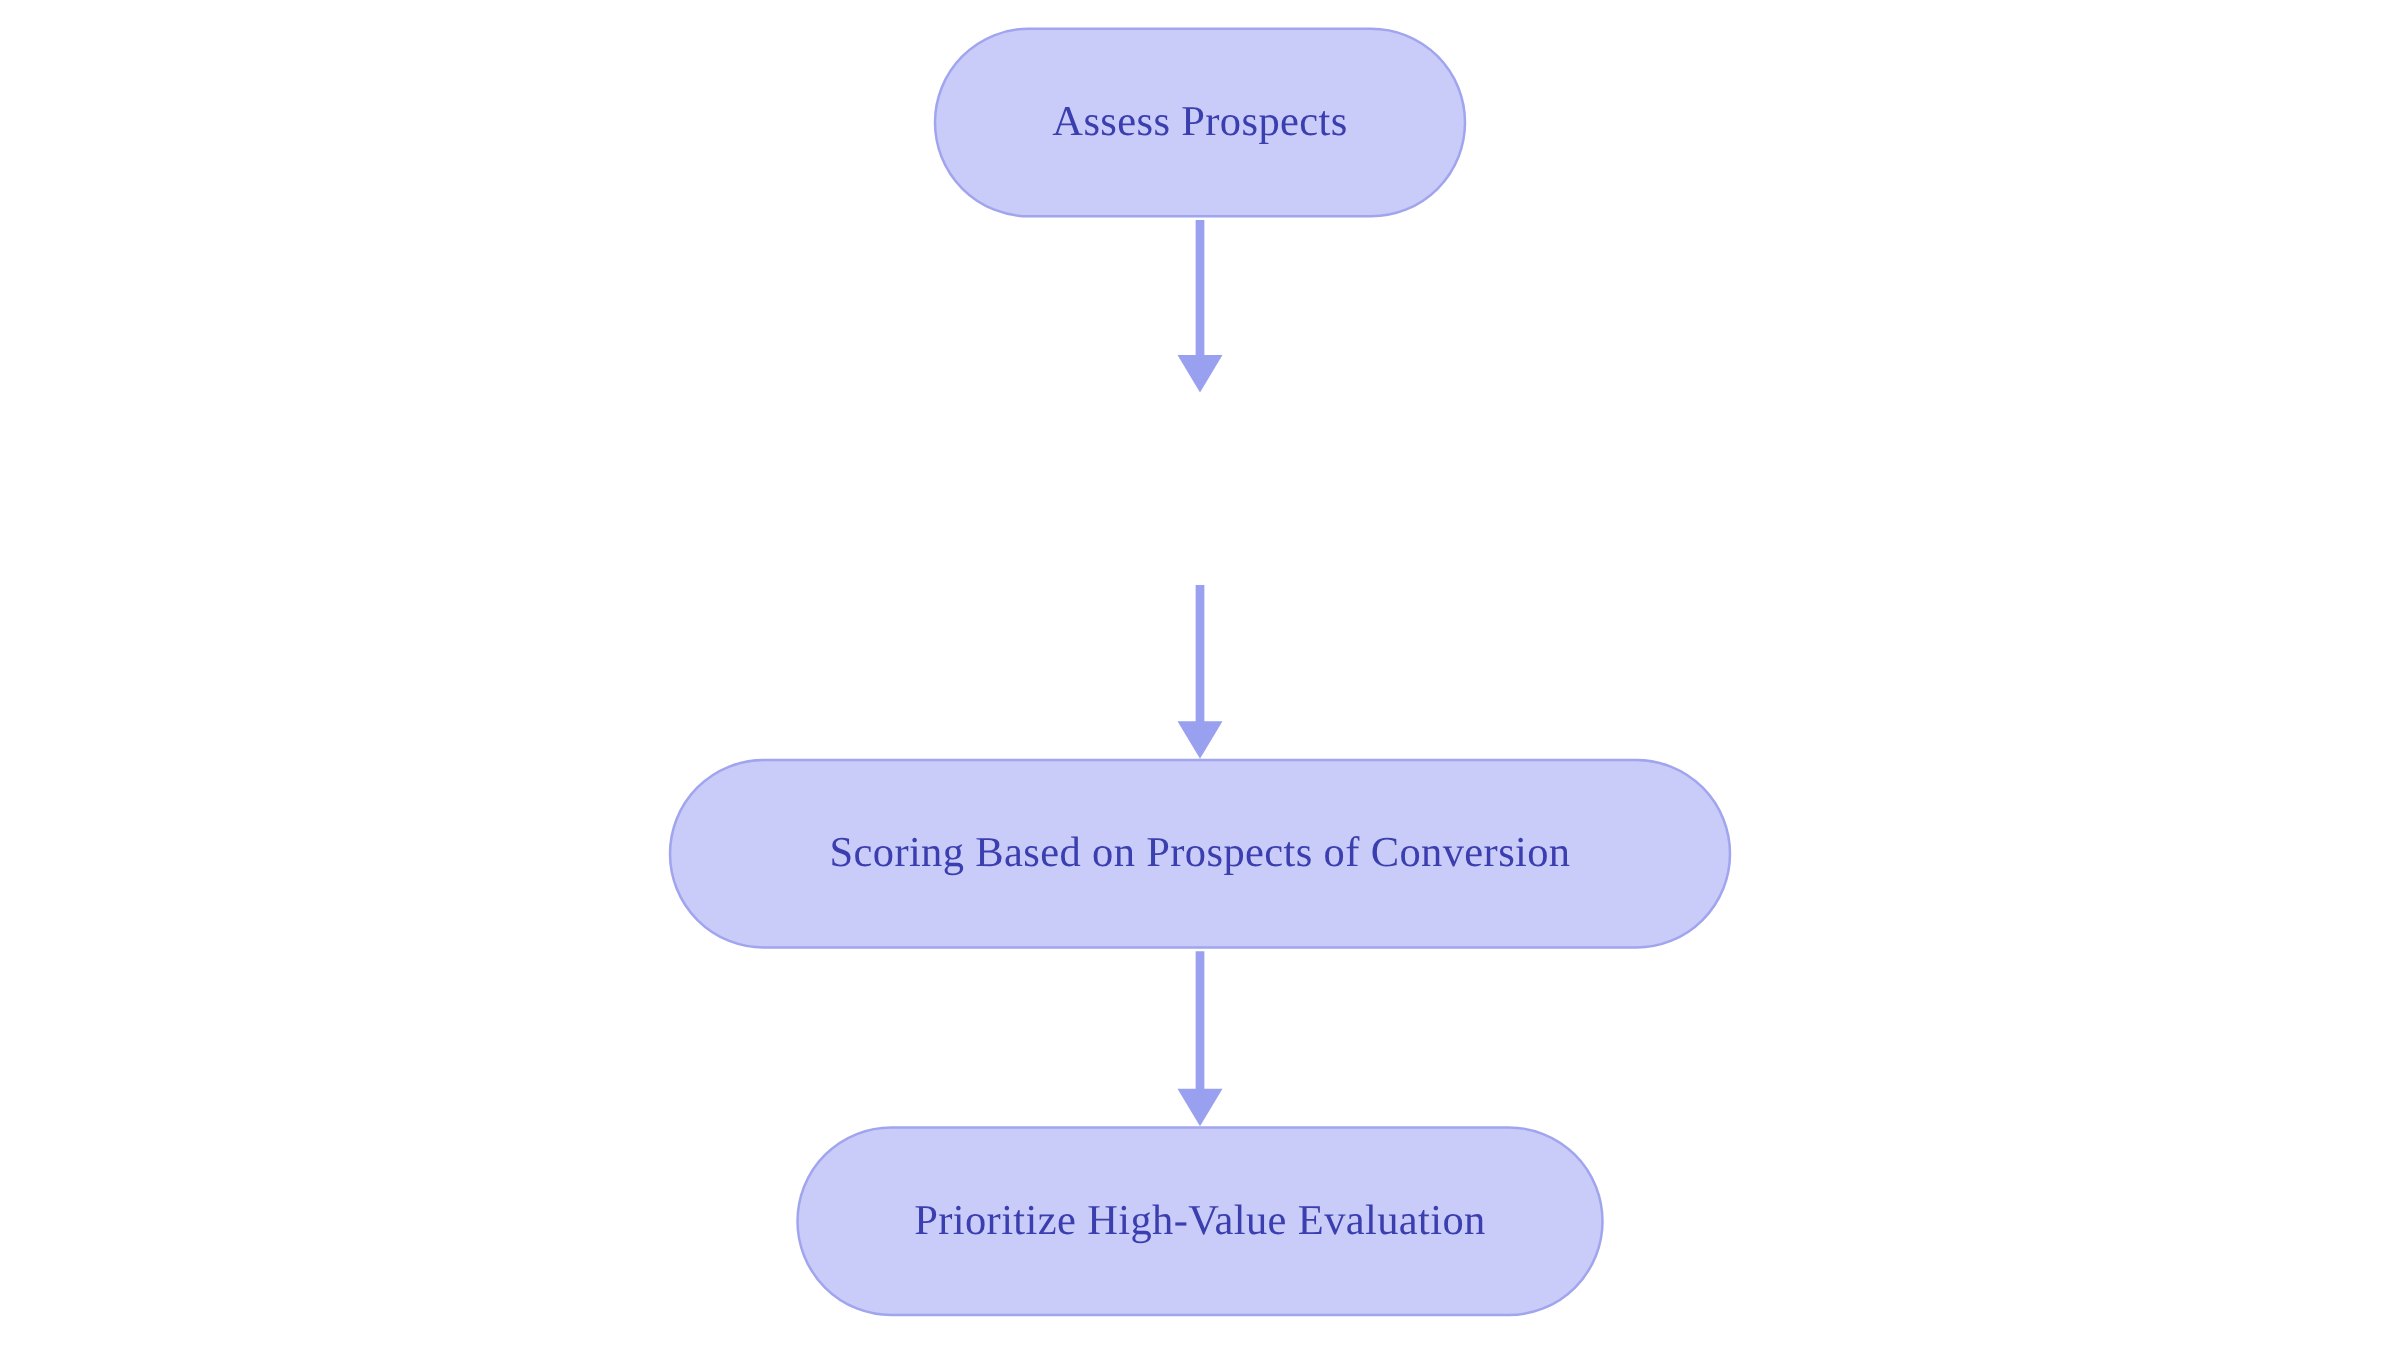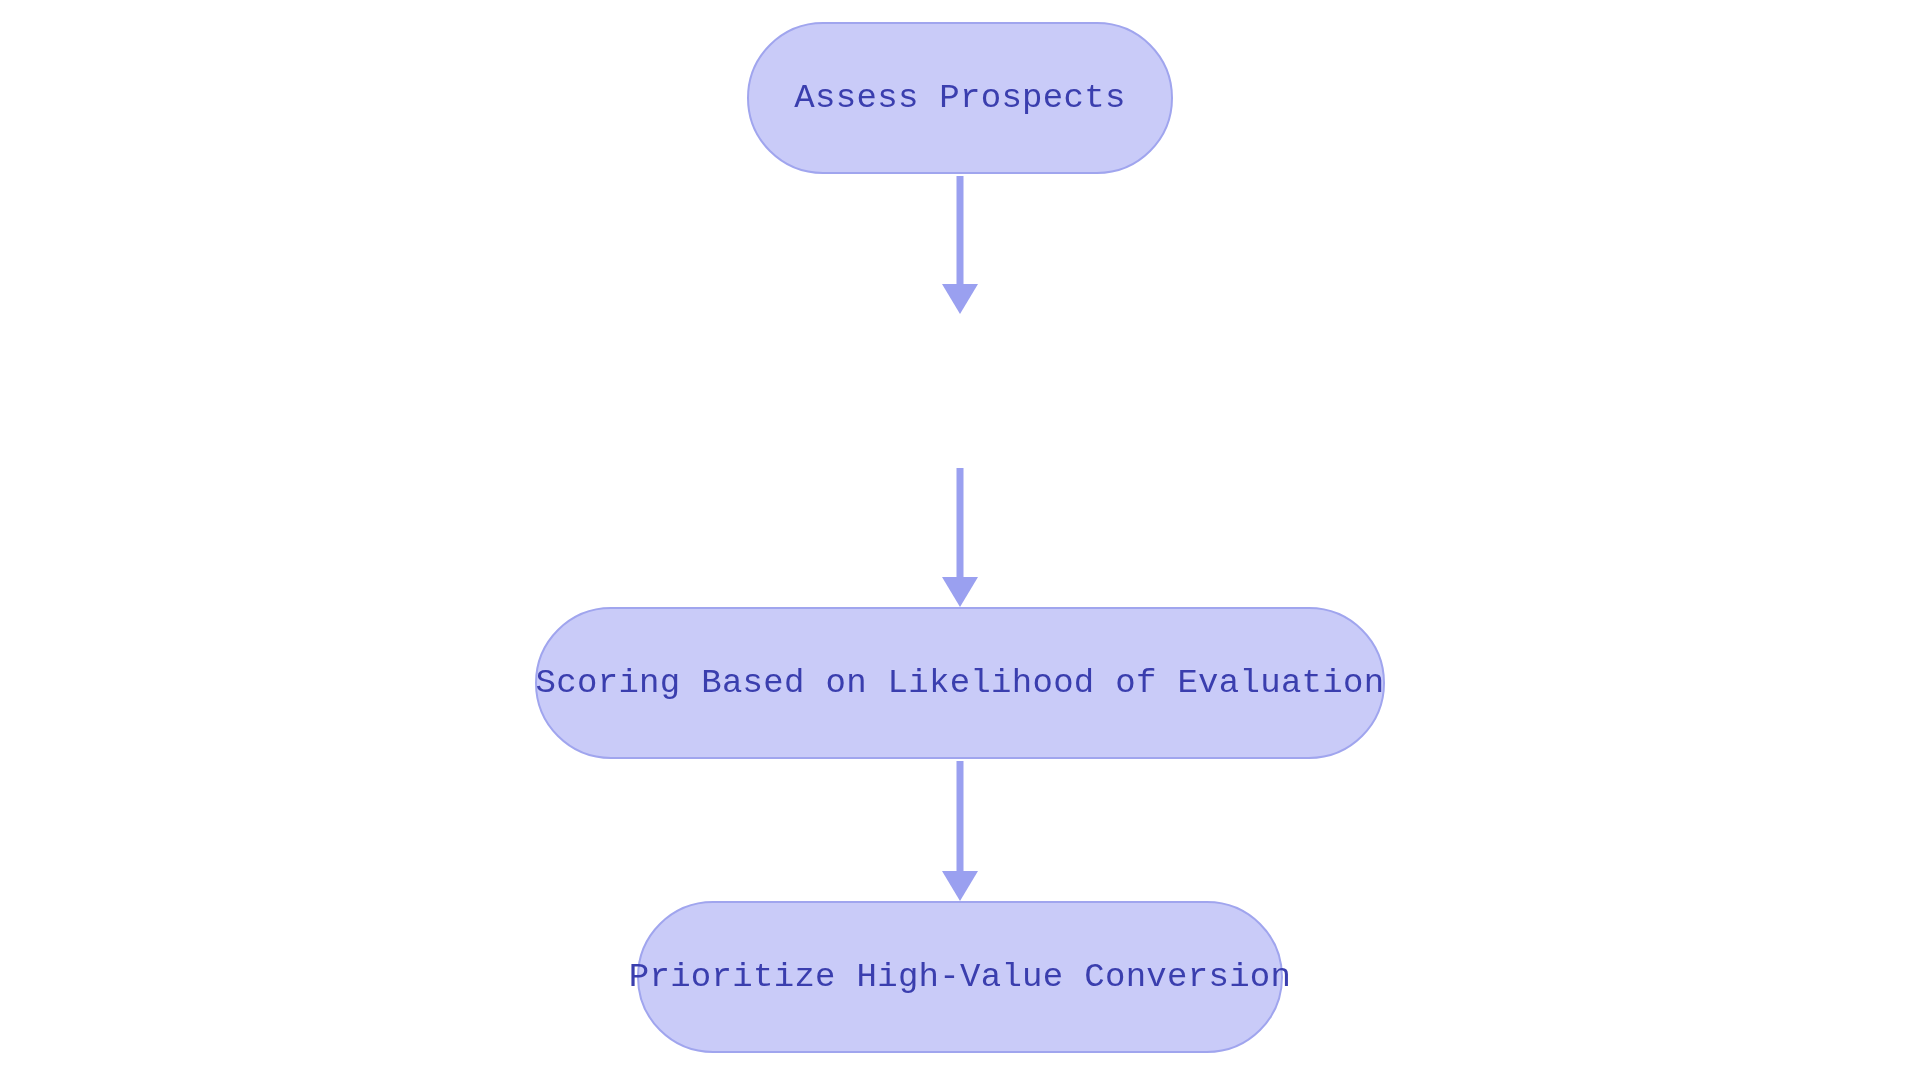--- a/index.html
+++ b/index.html
@@ -5,21 +5,21 @@
   html, body {
     margin: 0;
     padding: 0;
     background: #ffffff;
   }
   .canvas {
     position: relative;
     width: 1920px;
     height: 1083px;
     background: var(--background, #ffffff);
-    font-family: Liberation Mono, monospace;
+    font-family: Liberation Serif, serif;
     overflow: hidden;
   }
   .node {
     position: absolute;
     left: 50%;
     transform: translateX(-50%);
     height: 152px;
     border-radius: 78px;
     background: var(--node-fill, #c9cbf8);
     border: 2px solid var(--node-border, #a0a5ee);
@@ -83,25 +83,25 @@
     <div class="head"></div>
   </div>
 
 
   <div class="arrow arrow2">
     <div class="stem"></div>
     <div class="head"></div>
   </div>
 
   <div class="node node3">
-    <span class="node-label">Scoring Based on Likelihood of Evaluation</span>
+    <span class="node-label">Scoring Based on Prospects of Conversion</span>
   </div>
 
   <div class="arrow arrow3">
     <div class="stem"></div>
     <div class="head"></div>
   </div>
 
   <div class="node node4">
-    <span class="node-label">Prioritize High-Value Conversion</span>
+    <span class="node-label">Prioritize High-Value Evaluation</span>
   </div>
 
 </div>
 
 </body></html>

